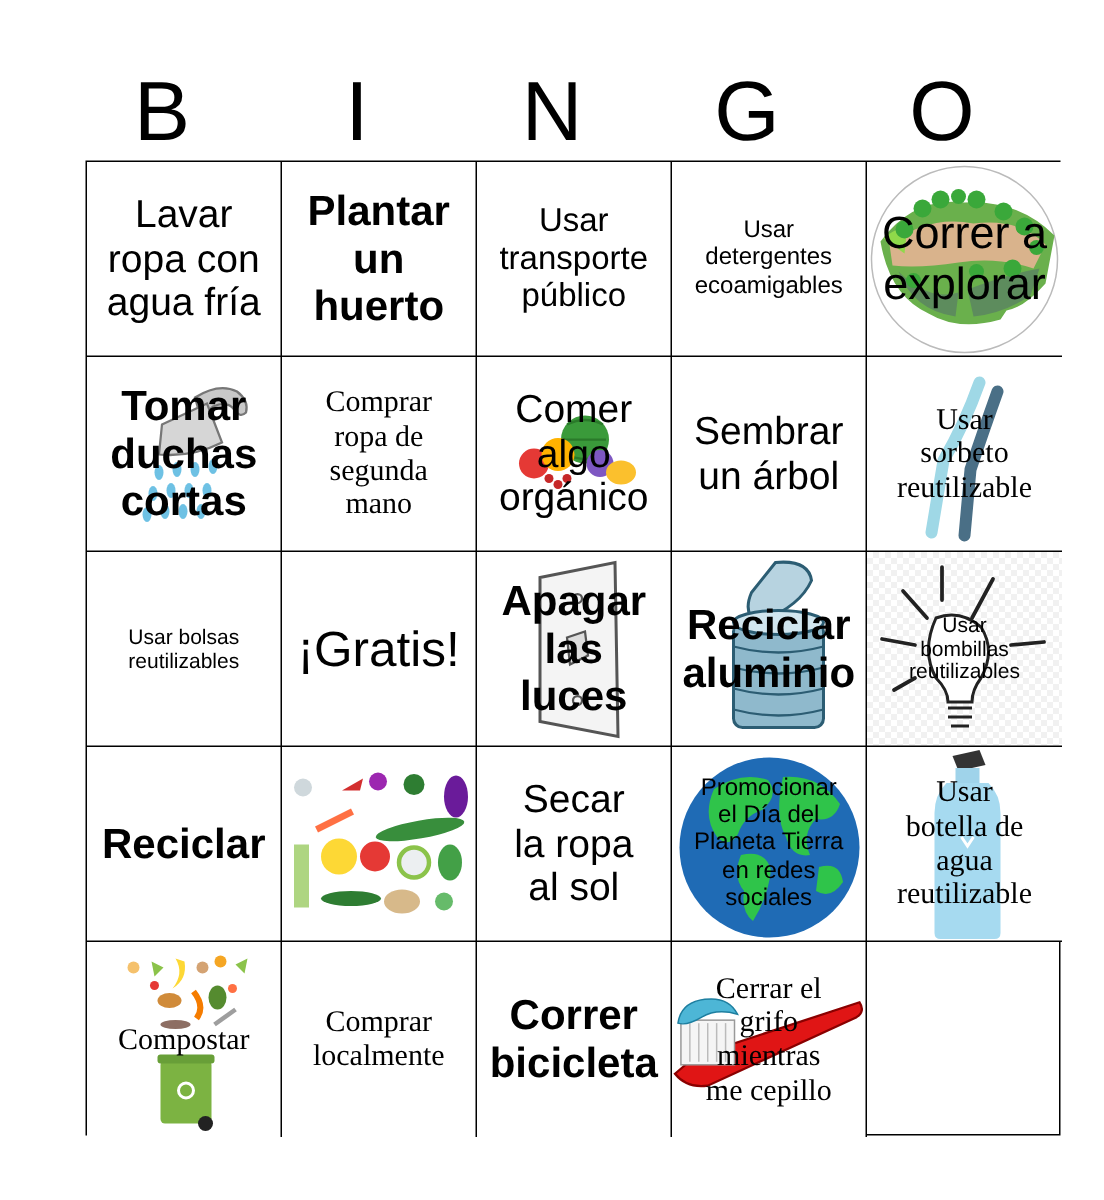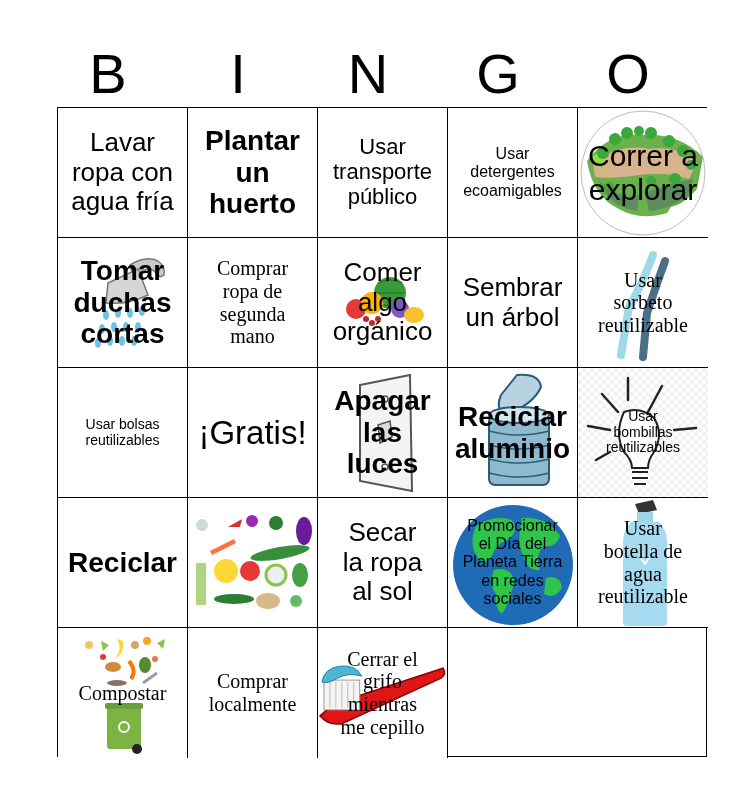--- a/index.html
+++ b/index.html
@@ -293,20 +293,24 @@
         <circle cx="64" cy="118" r="5" fill="#222"></circle>
       </svg>
     </div>
     <span class="label s20">Compostar</span>
   </div>
   <div class="cell">
     <span class="label s20">Comprar
 localmente</span>
   </div>
   <div class="cell">
+    <span class="label s28">Correr
+bicicleta</span>
+  </div>
+  <div class="cell">
     <div class="art">
       <svg width="130" height="130" viewBox="0 0 130 130">
         <path d="M2 88 L16 76 L126 40 Q130 46 124 50 L24 96 Q10 98 2 88Z" fill="#e01515" stroke="#8a0000" stroke-width="1.5"></path>
         <rect x="6" y="52" width="36" height="30" fill="#f5f5f5" stroke="#999" stroke-width="1"></rect>
         <g stroke="#bbb" stroke-width="1">
             <line x1="12" y1="54" x2="12" y2="80"></line>
             <line x1="18" y1="54" x2="18" y2="80"></line>
             <line x1="24" y1="54" x2="24" y2="80"></line>
             <line x1="30" y1="54" x2="30" y2="80"></line>
             <line x1="36" y1="54" x2="36" y2="80"></line>

